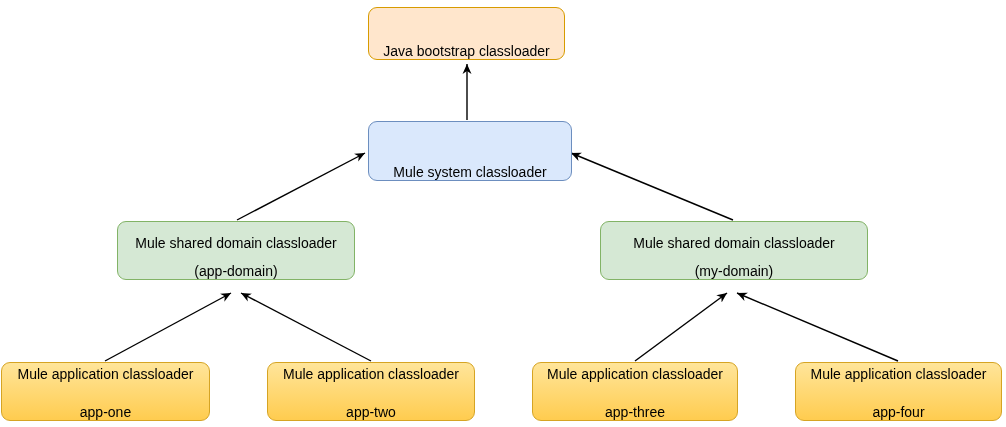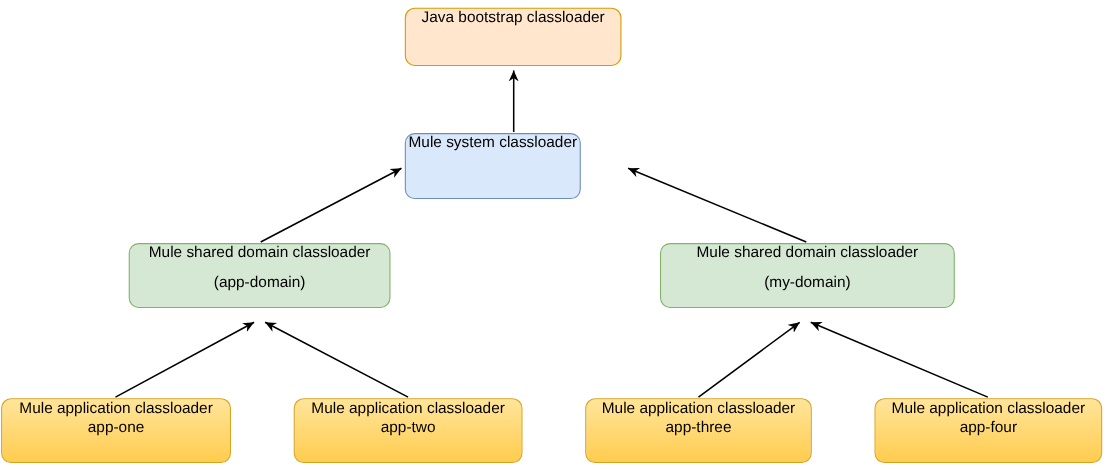--- a/index.html
+++ b/index.html
@@ -23,49 +23,49 @@
     height: 427px;
     pointer-events: none;
   }
   .node {
     position: absolute;
     box-sizing: border-box;
     border-radius: 9px;
     display: flex;
     flex-direction: column;
     align-items: center;
-    justify-content: flex-start;
+    justify-content: flex-end;
     text-align: center;
     font-size: 14px;
     color: #000000;
     line-height: 1.1;
   }
   .node-bootstrap {
     left: 368px; top: 7px; width: 197px; height: 53px;
     background: #FFE6CC;
     border: 1px solid #D79B00;
   }
   .node-system {
-    left: 368px; top: 121px; width: 160px; height: 60px;
+    left: 368px; top: 121px; width: 204px; height: 60px;
     background: #DAE8FC;
     border: 1px solid #6C8EBF;
   }
   .node-domain {
     top: 221px; height: 59px;
     background: #D5E8D4;
     border: 1px solid #82B366;
     row-gap: 12px;
   }
   .node-domain-app { left: 117px; width: 238px; }
   .node-domain-my  { left: 600px; width: 268px; }
   .node-app {
     top: 362px; height: 59px;
     background: linear-gradient(to bottom, #FFE59A 0%, #FFCC4F 100%);
     border: 1px solid #D6A423;
-    row-gap: 3px;
+    row-gap: 22px;
   }
   .node-app-one   { left: 1px;   width: 209px; }
   .node-app-two   { left: 267px; width: 208px; }
   .node-app-three { left: 532px; width: 206px; }
   .node-app-four  { left: 795px; width: 207px; }
   .node-label, .node-sublabel {
     display: block;
     white-space: nowrap;
   }
 </style>

